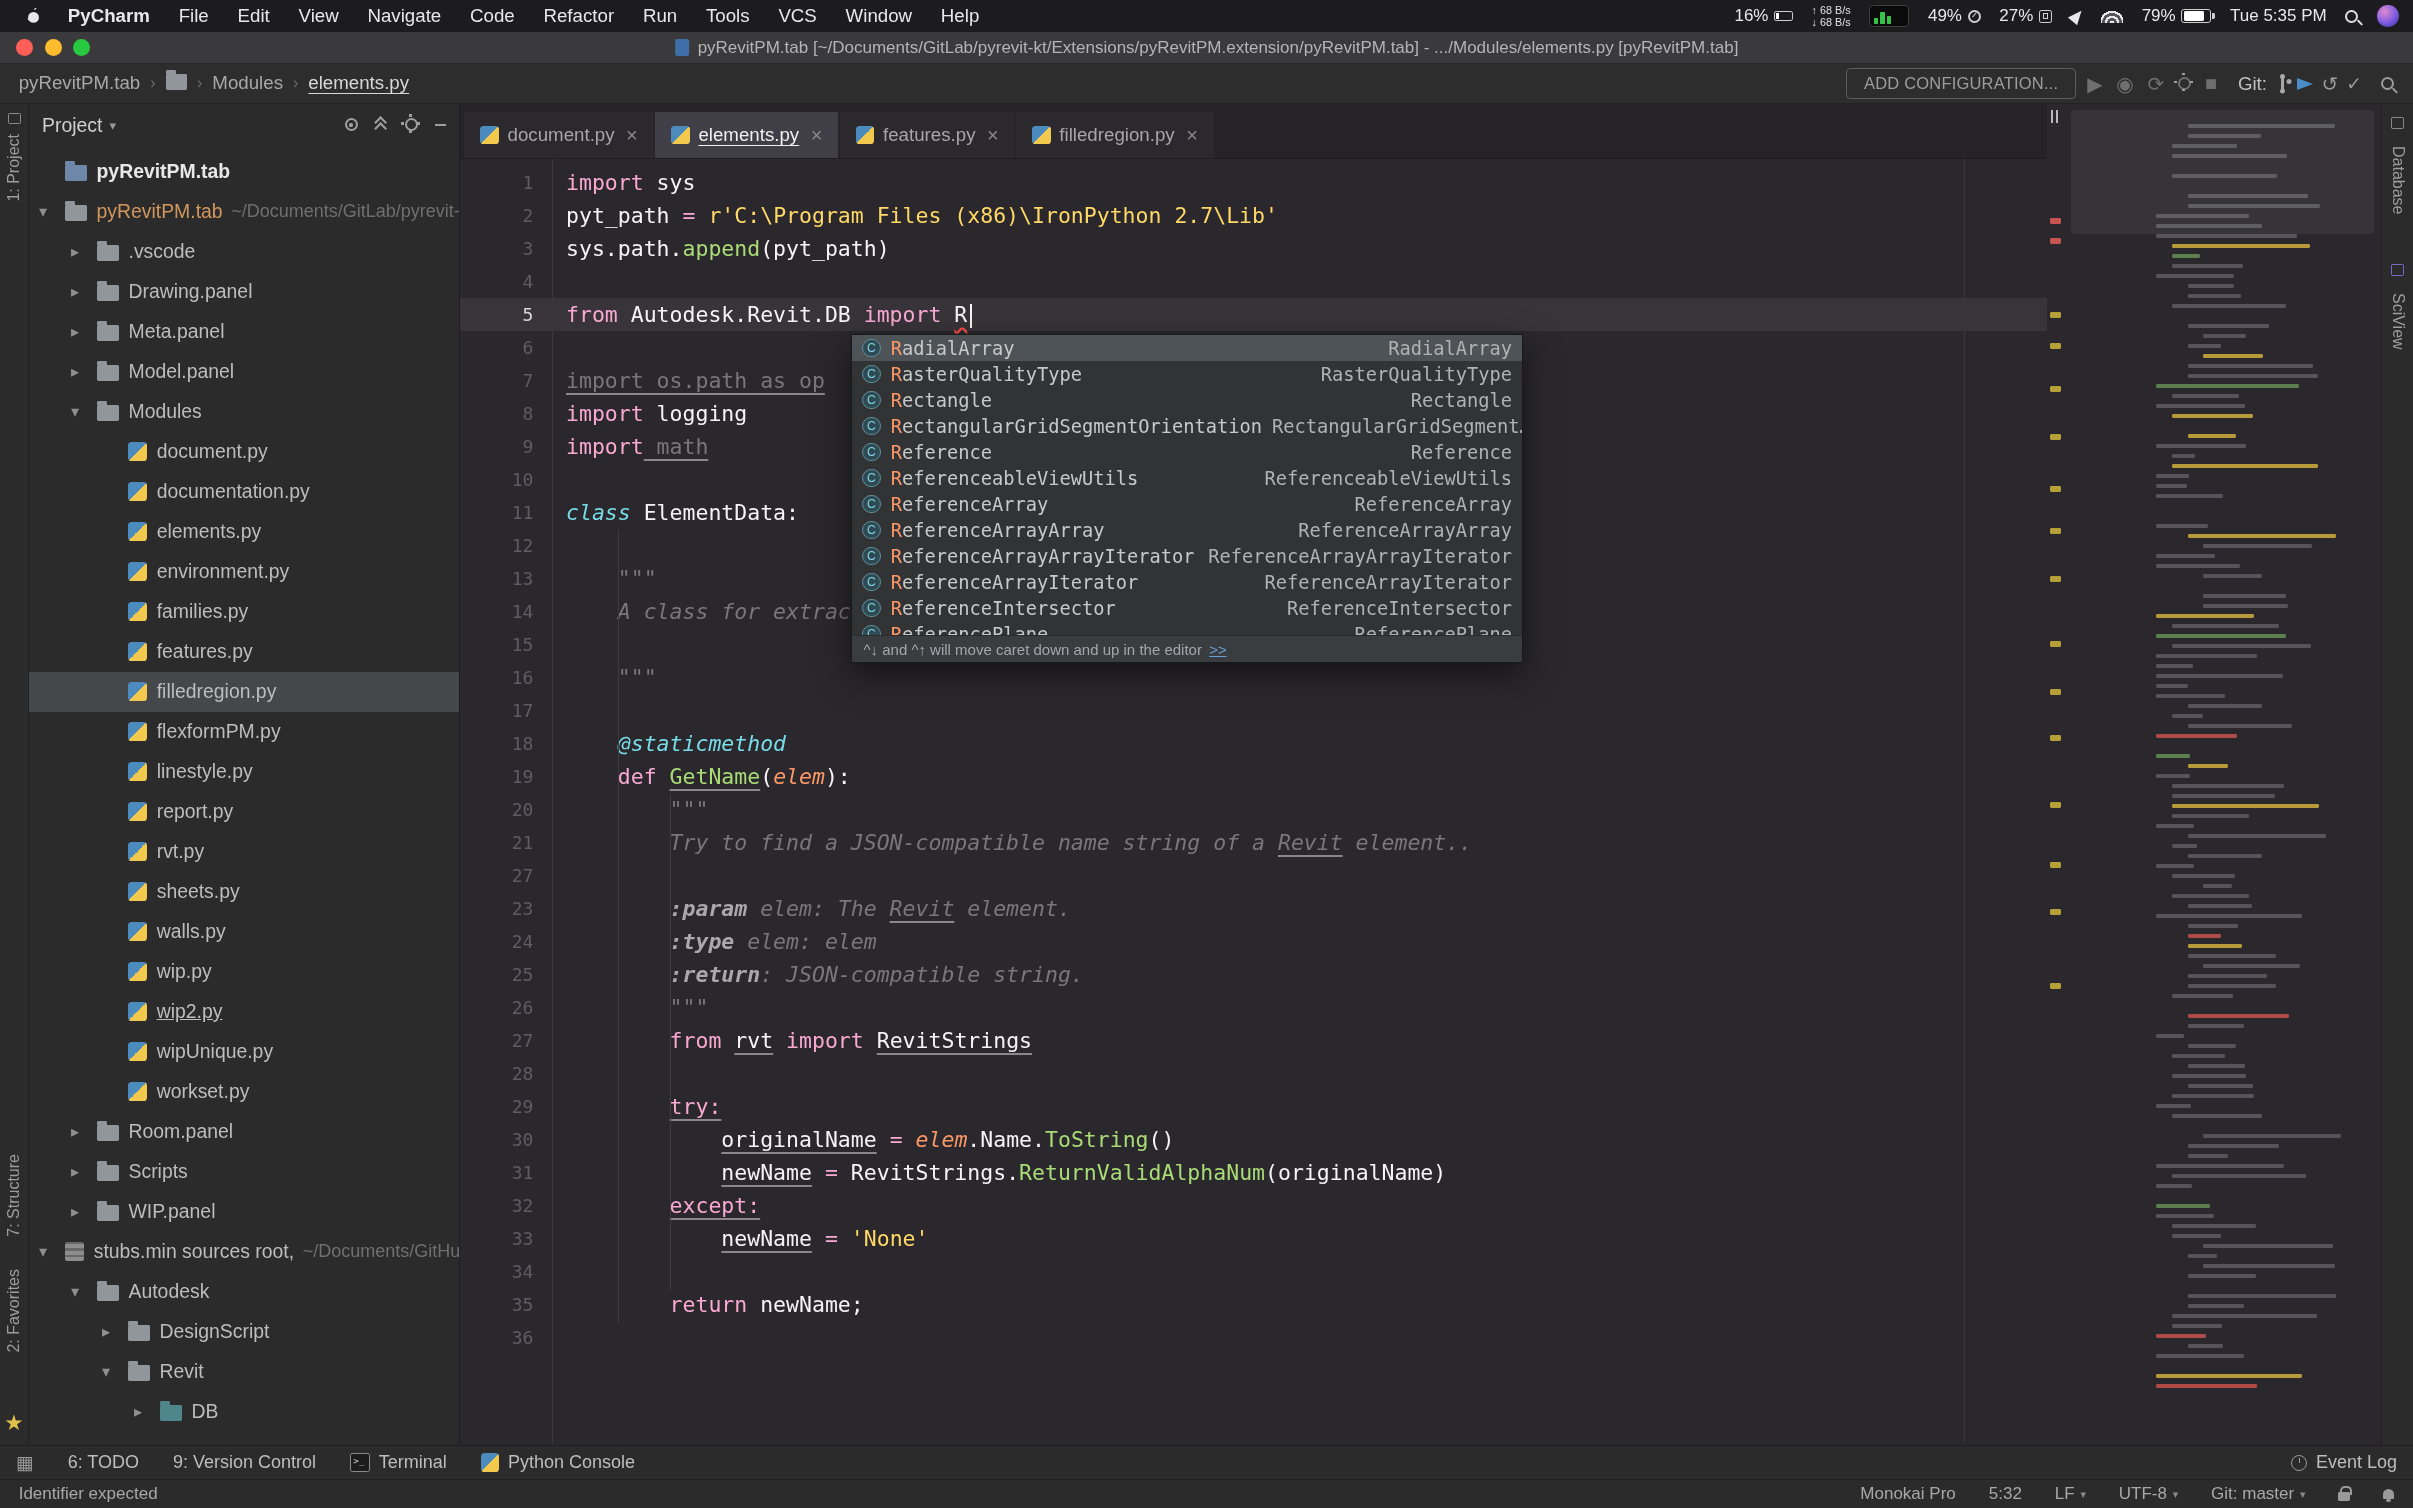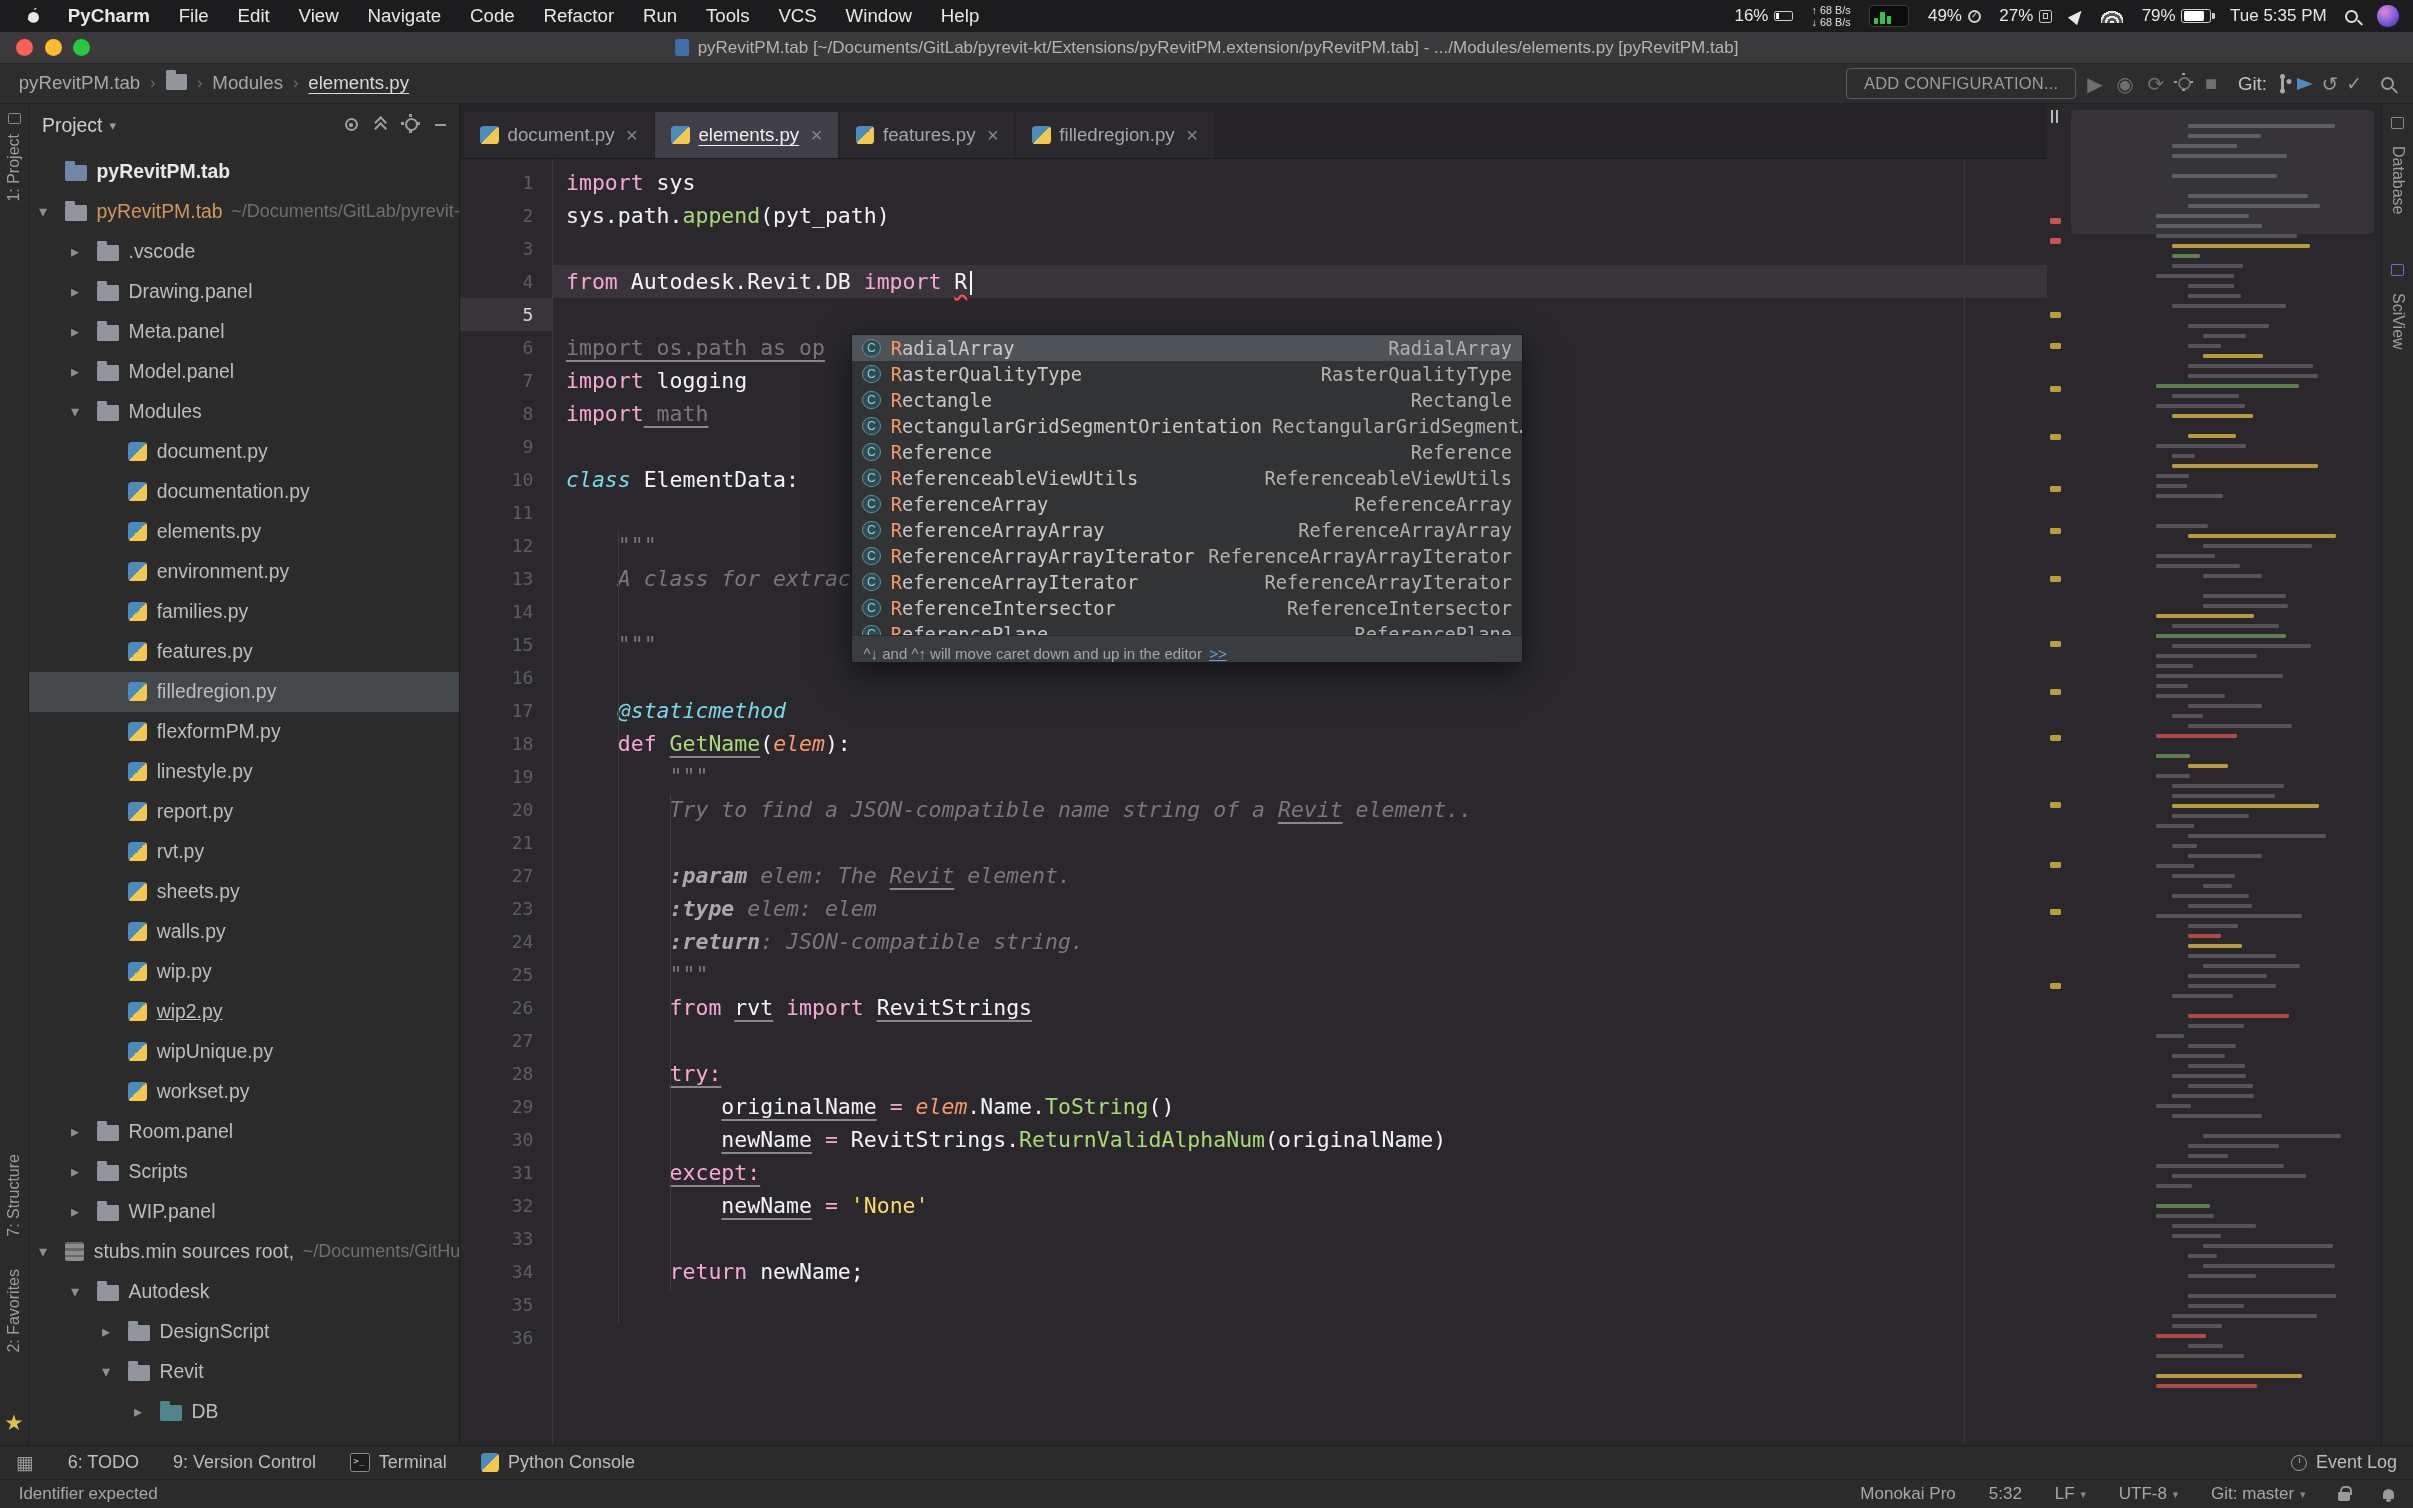--- a/index.html
+++ b/index.html
@@ -112,21 +112,21 @@
   .mguide{position:absolute;top:0;bottom:0;width:0.7px;background:#39363c}
 
   
   .popup{position:absolute;left:391px;top:175px;width:672px;background:#313335;border:0.7px solid #191919;box-shadow:0 11.5px 32px rgba(0,0,0,.55);z-index:5;font-family:"DejaVu Sans Mono",monospace;font-size:18.7px}
   .pop-list{max-height:300px;overflow:hidden}
   .pop-row{height:26px;display:flex;align-items:center;gap:10px;padding:0 10px;color:#c9c9c9;white-space:nowrap;overflow:hidden}
   .pop-row.sel{background:#4e5357}
   .pop-ico{width:18.7px;height:18.7px;flex:none;border-radius:50%;background:#2e4a53;border:0.7px solid #5f8e9b;color:#83d3e2;font-size:12.2px;display:flex;align-items:center;justify-content:center;font-family:"Liberation Sans",sans-serif}
   .pop-left .match{color:#fc9867}
   .pop-right{margin-left:auto;color:#b2b2b2}
-  .pop-footer{height:27px;background:#3a3d3f;border-top:0.7px solid #2a2a2a;display:flex;align-items:flex-end;gap:7.2px;padding:0 11.5px;font-family:"Liberation Sans",sans-serif;font-size:15px;color:#a2a7ab}
+  .pop-footer{height:27px;background:#3a3d3f;border-top:0.7px solid #2a2a2a;display:flex;align-items:center;gap:7.2px;padding:0 11.5px;font-family:"Liberation Sans",sans-serif;font-size:15px;color:#a2a7ab}
   .pop-footer .link{color:#6a9fd8;text-decoration:underline}
 
   
   .stripe{width:17px;flex:none;background:#2a282c;position:relative}
   .grip{position:absolute;top:5.7px;left:3.6px;width:2.9px;height:13px;background:#b9b9b9}
   .grip.g2{left:8.6px}
   .mark{position:absolute;left:2.9px;width:10.8px;height:5.7px;border-radius:1.4px}
   .mark.red{background:#c75450}.mark.yellow{background:#b8a038}
   .minimap{width:317px;flex:none;background:#2a282c;position:relative;padding:7.2px 5.7px 0 0;overflow:hidden}
   .mm-viewport{position:absolute;top:5.7px;left:7.2px;right:7.2px;height:124px;background:rgba(255,255,255,.06);border-radius:4.3px}
@@ -514,20 +514,21 @@
             <div class="gut-num">33</div>
             <div class="gut-num">34</div>
             <div class="gut-num">35</div>
             <div class="gut-num">36</div>
           </div>
         <div class="code" id="code">
           <div class="iguide" style="left:calc(13px + 4ch);top:371px;height:793px"></div>
           <div class="iguide" style="left:calc(13px + 8ch);top:635px;height:496px"></div>
           <div class="mguide" style="left:calc(13px + 108ch)"></div>
         <div class="code-line"><span class="tok tok-kw">import</span><span class="tok tok-t"> sys</span></div>
+            <div class="code-line"><span class="tok tok-t">pyt_path </span><span class="tok tok-kw">=</span><span class="tok tok-t"> </span><span class="tok tok-str">r'C:\Program Files (x86)\IronPython 2.7\Lib'</span></div>
             <div class="code-line"><span class="tok tok-t">sys.path.</span><span class="tok tok-fn">append</span><span class="tok tok-t">(pyt_path)</span></div>
             <div class="code-line"></div>
             <div class="code-line cur"><span class="tok tok-kw">from</span><span class="tok tok-t"> Autodesk.Revit.DB </span><span class="tok tok-kw">import</span><span class="tok tok-t"> </span><span class="tok tok-err">R</span><span class="caret"></span></div>
             <div class="code-line"></div>
             <div class="code-line"><span class="tok tok-dim tok-u">import os.path as op</span></div>
             <div class="code-line"><span class="tok tok-kw">import</span><span class="tok tok-t"> logging</span></div>
             <div class="code-line"><span class="tok tok-kw">import</span><span class="tok tok-dim tok-u"> math</span></div>
             <div class="code-line"></div>
             <div class="code-line"><span class="tok tok-cls">class</span><span class="tok tok-t"> ElementData:</span></div>
             <div class="code-line"></div>

